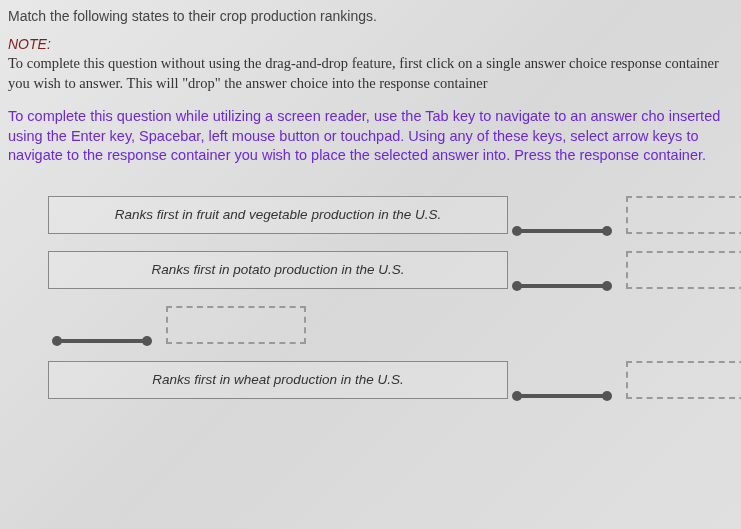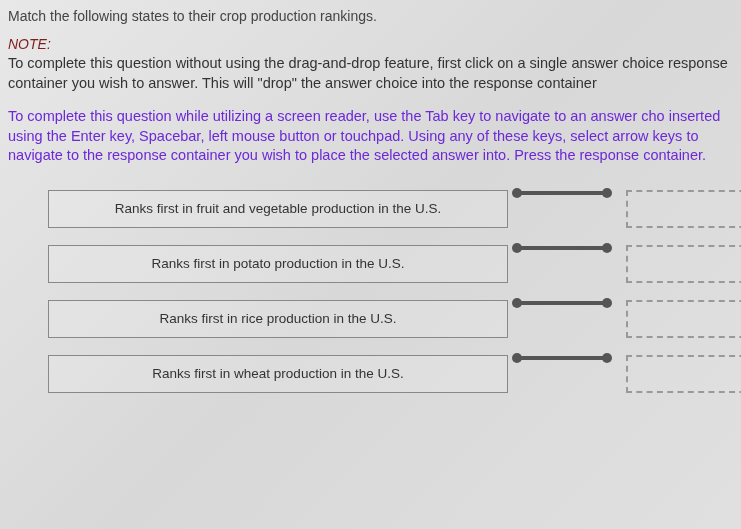--- a/index.html
+++ b/index.html
@@ -24,35 +24,37 @@
     font-style: italic;
     font-size: 14px;
     color: #7f1d1d;
     margin-bottom: 2px;
   }
   .note-body {
     font-size: 14.5px;
     color: #333;
     line-height: 1.35;
     margin-bottom: 14px;
+    font-family: Liberation Serif, serif;
   }
   .note-body-2 {
     font-size: 14.5px;
     color: #6d28d9;
     line-height: 1.35;
     margin-bottom: 24px;
   }
   .rows {
     padding-left: 40px;
   }
   .row {
     display: flex;
-    align-items: flex-start;
+    align-items: flex-end;
     height: 44px;
     margin-bottom: 11px;
+    font-style: italic;
   }
   .choice {
     flex: 0 0 460px;
     height: 38px;
     border: 1px solid #888;
     background: rgba(255,255,255,0.15);
     display: flex;
     align-items: center;
     justify-content: center;
     font-size: 13.5px;
@@ -132,21 +134,20 @@
       <div class="connector">
         <div class="dot-l"></div>
           <div class="line"></div>
           <div class="dot-r"></div>
       </div>
       <div class="dropzone"></div>
     </div>
 
 
     <div class="row">
-      <div class="choice">Ranks first in rice production in the U.S.</div>
       <div class="connector">
         <div class="dot-l"></div>
           <div class="line"></div>
           <div class="dot-r"></div>
       </div>
       <div class="dropzone"></div>
     </div>
 
     <div class="row">
       <div class="choice">Ranks first in wheat production in the U.S.</div>

